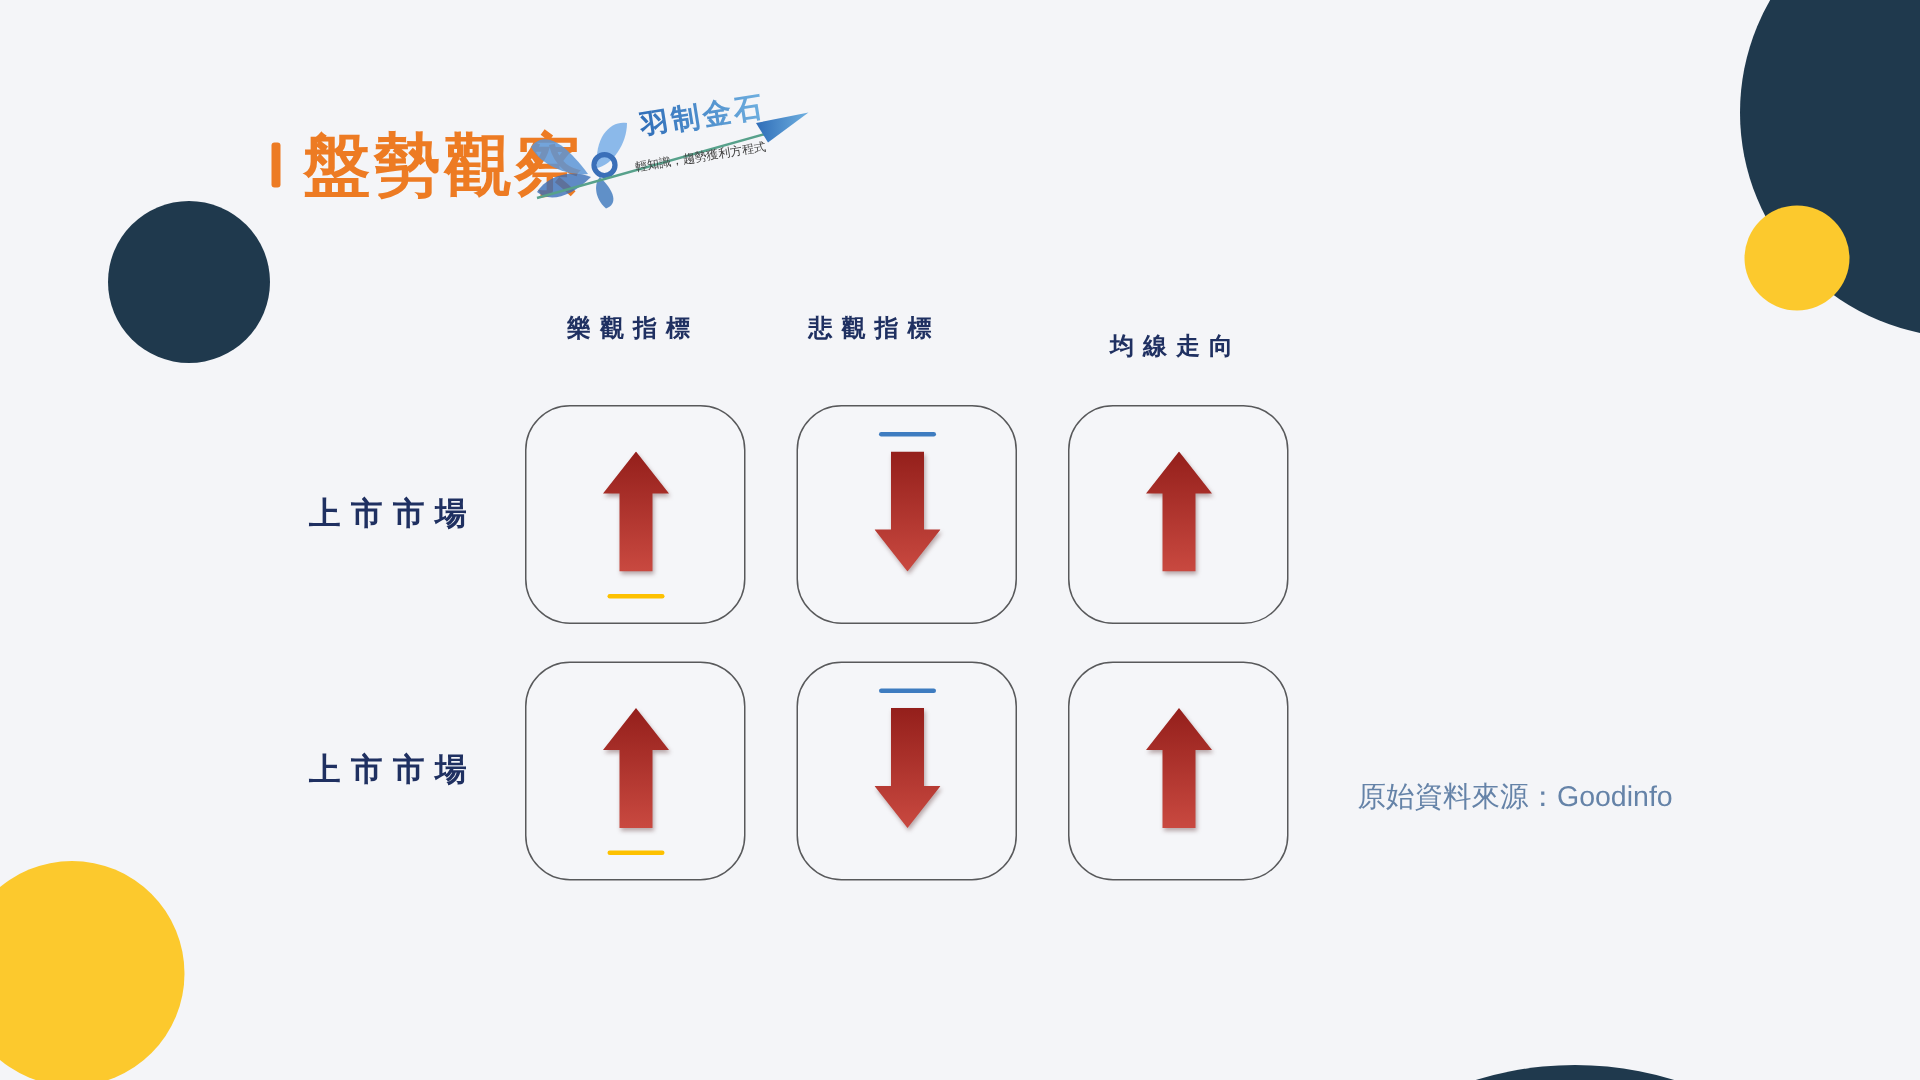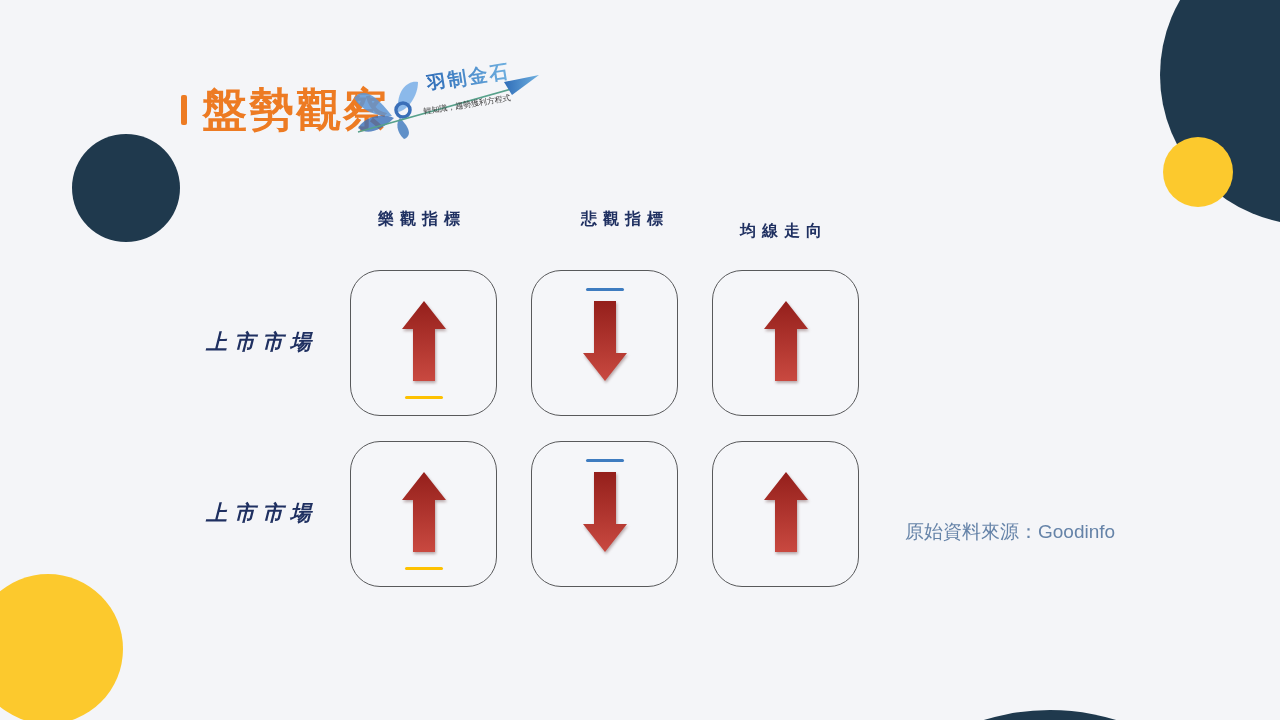--- a/index.html
+++ b/index.html
@@ -22,21 +22,21 @@
   .title-row{position:absolute;left:181px;top:80px;display:flex;align-items:center;}
   .title-bar{width:6px;height:30px;background:var(--accent);border-radius:2px;margin-right:15px;}
   .page-title{margin:0;font-size:45px;font-weight:bold;letter-spacing:2px;color:var(--accent);}
 
   .logo{position:absolute;left:352px;top:62px;}
 
   
   .col-head{position:absolute;top:209px;width:180px;text-align:center;
     font-size:16px;font-weight:bold;letter-spacing:6px;color:var(--navyText);}
   .row-label{position:absolute;left:182px;width:160px;text-align:center;
-    font-size:21px;font-weight:bold;letter-spacing:7px;color:var(--navyText);font-style:italic;}
+    font-size:21px;font-weight:bold;letter-spacing:7px;color:var(--navyText);}
 
   
   .cell{position:absolute;width:145px;height:144px;border:1px solid var(--boxBorder);
     border-radius:30px;background:#F5F6F9;display:flex;align-items:center;justify-content:center;}
   .marker{position:absolute;left:50%;transform:translateX(-50%);width:38px;height:3px;border-radius:2px;}
   .marker.blue-top{top:17px;background:var(--markerBlue);}
   .marker.yellow-bottom{bottom:16px;background:var(--markerYellow);}
   .arrow-svg{filter:drop-shadow(1.5px 2.5px 1.5px rgba(70,20,20,.35));}
 
   
@@ -77,21 +77,21 @@
 
     <line x1="6" y1="70" x2="170" y2="24" stroke="#57A18B" stroke-width="1.6"></line>
     <polygon points="152,20 187,13 160,33" fill="url(#brandGrad)"></polygon>
 
     <text x="76" y="28" transform="rotate(-9 76 28)" font-size="19" font-weight="bold" letter-spacing="2" fill="url(#brandGrad)">羽制金石</text>
     <text x="72" y="52" transform="rotate(-9 72 52)" font-size="8" fill="#3F3F3F">輕知識，趨勢獲利方程式</text>
   </svg>
 
   <div id="matrix">
       <div class="col-head" style="left: 332px;">樂觀指標</div>
-      <div class="col-head" style="left: 535px;">悲觀指標</div>
+      <div class="col-head" style="left: 493px;">悲觀指標</div>
       <div class="col-head" style="left: 694px; margin-top: 12px;">均線走向</div>
       <div class="row-label" style="top: 328px;">上市市場</div>
       <div class="cell" style="left: 350px; top: 270px;">
         <span><svg class="arrow-svg" width="44" height="80" viewBox="0 0 44 80">
             <defs>
               <linearGradient id="agup" x1="0" y1="0" x2="0" y2="1">
                 <stop offset="0" stop-color="#941F1B"></stop>
                 <stop offset="1" stop-color="#C94940"></stop>
               </linearGradient>
             </defs>

